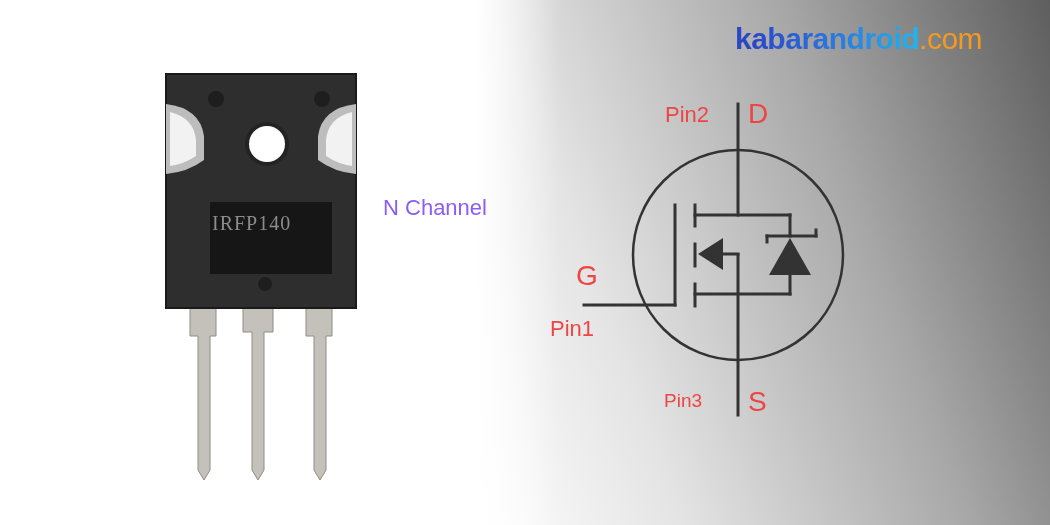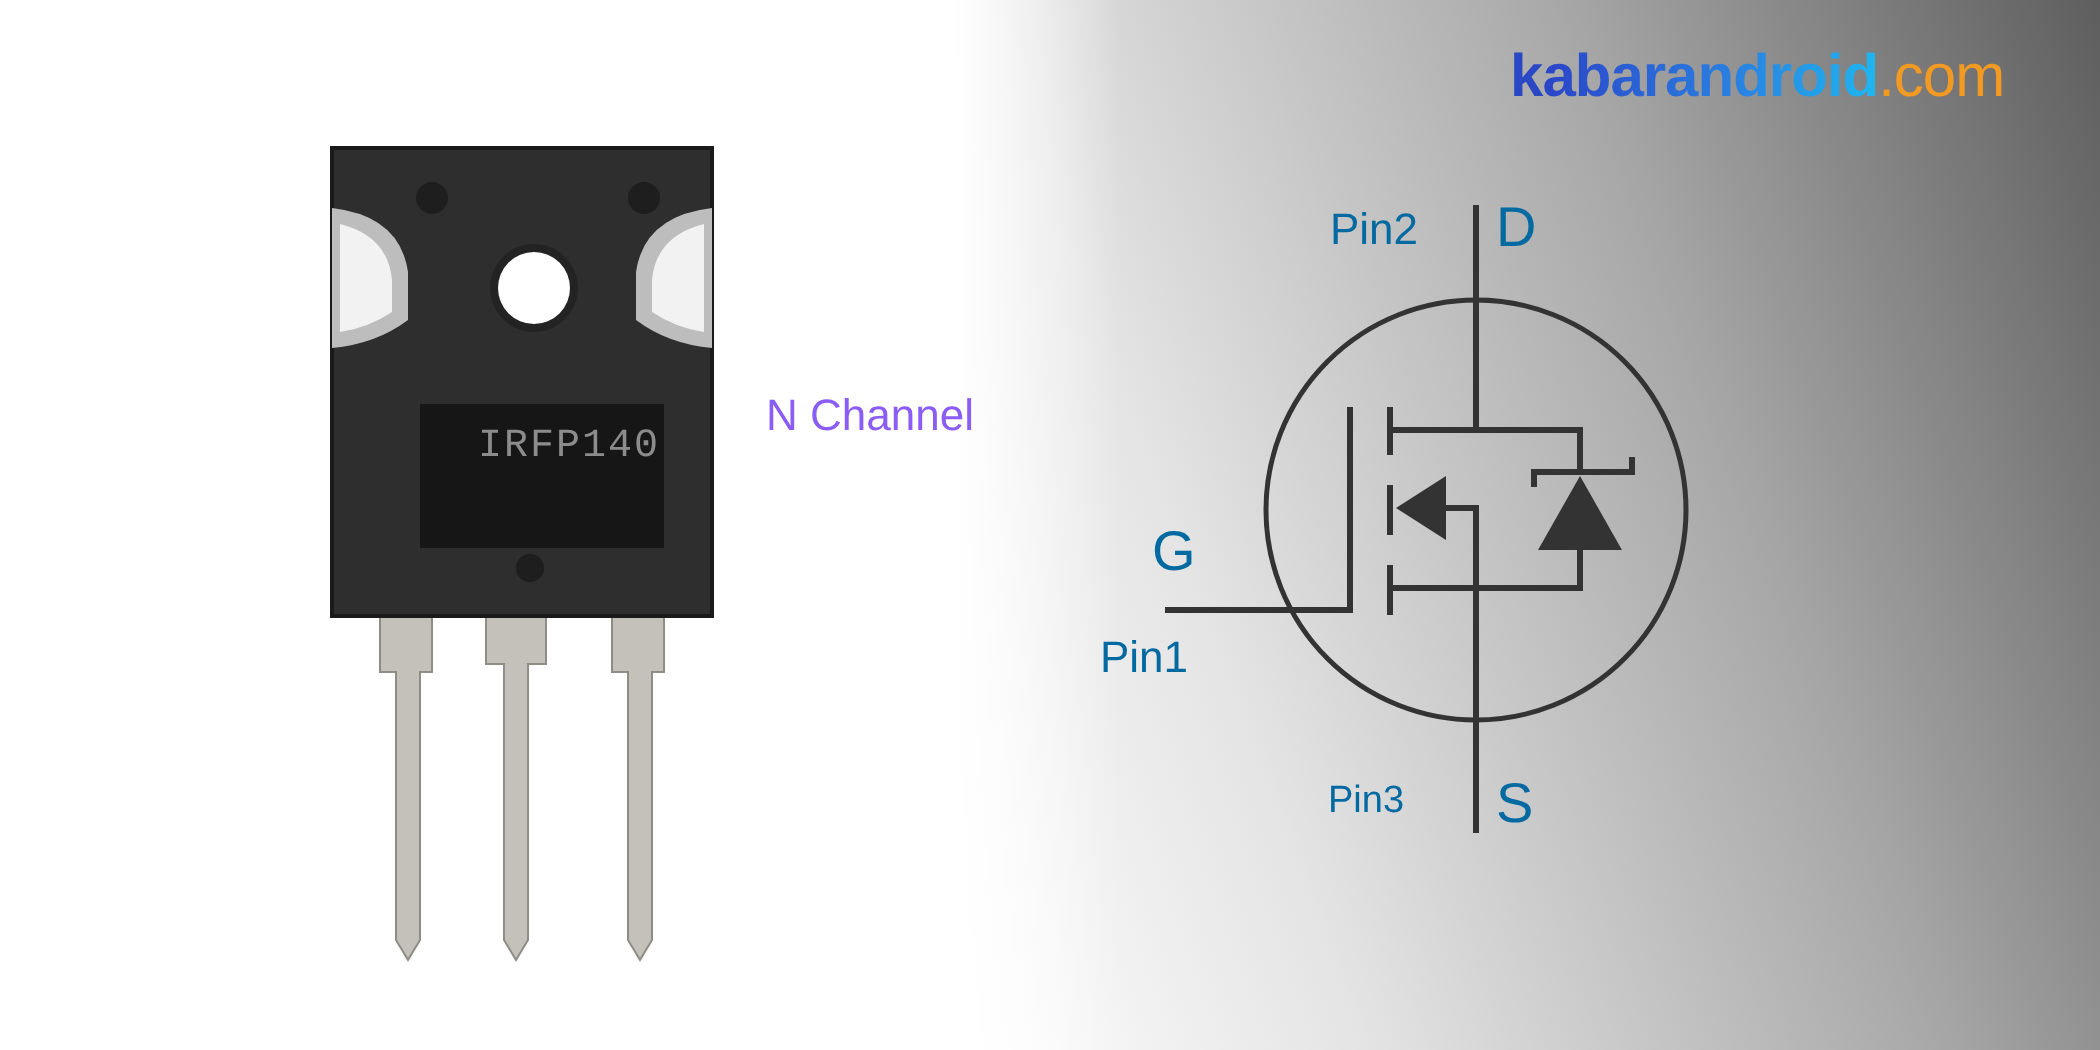--- a/index.html
+++ b/index.html
@@ -7,35 +7,35 @@
     width: 1050px; height: 525px; overflow: hidden; position: relative;
     font-family: "Liberation Sans", sans-serif;
     background: linear-gradient(250deg, #5e5e5e 0%, #a8a8a8 22%, #e4e4e4 45%, #ffffff 62%, #ffffff 100%);
   }
   .white-left {
     position: absolute; left: 0; top: 0; width: 560px; height: 525px;
     background: linear-gradient(90deg, #ffffff 0%, #ffffff 85%, rgba(255,255,255,0) 100%);
   }
   .logo {
     position: absolute; left: 735px; top: 22px; font-size: 30px; font-weight: bold;
-    letter-spacing: -0.5px; white-space: nowrap; margin-left: 20px;
+    letter-spacing: -0.5px; white-space: nowrap;
   }
   .logo .k { color: #2a47c4; }
   .logo .main {
     background: linear-gradient(90deg, #2b44c8 0%, #2a7ee0 55%, #1fb6f0 100%);
     -webkit-background-clip: text; background-clip: text; color: transparent;
   }
   .logo .tld { color: #f39a22; font-weight: normal; }
   .component { position: absolute; left: 160px; top: 68px; width: 200px; height: 420px; }
   .part-label {
     position: absolute; left: 365px; top: 192px; width: 140px; text-align: center;
     font-size: 22px; color: #8b5cf6; line-height: 31px;
   }
   .schematic { position: absolute; left: 540px; top: 90px; width: 320px; height: 340px; }
-  .lbl { position: absolute; color: #0369a1; }
+  .lbl { position: absolute; color: #ef4444; }
 </style>
 </head>
 <body>
 
 <div class="white-left"></div>
 
 <div class="logo">
   <span class="k">k</span><span class="main">abarandroid</span><span class="tld">.com</span>
 </div>
 
@@ -59,21 +59,21 @@
     <circle cx="56" cy="31" r="8" fill="#1e1e1e"></circle>
     <circle cx="162" cy="31" r="8" fill="#1e1e1e"></circle>
 
     <circle cx="107" cy="76" r="22" fill="#232323"></circle>
     <circle cx="107" cy="76" r="18" fill="#ffffff"></circle>
 
     <rect x="50" y="134" width="122" height="72" fill="#161616"></rect>
 
     <circle cx="105" cy="216" r="7" fill="#1e1e1e"></circle>
   </svg>
-  <div style="position:absolute;left:52px;top:144px;width:118px;text-align:right;font-family:Liberation Mono, monospace;font-size:20px;color:#8c8c8c;letter-spacing:1px;">IRFP140</div>
+  <div style="position:absolute;left:52px;top:144px;width:118px;text-align:left;font-family:Liberation Serif, serif;font-size:20px;color:#8c8c8c;letter-spacing:1px;">IRFP140</div>
 </div>
 
 <div class="part-label">
   <div>N Channel</div>
 </div>
 
 <div class="schematic">
   <svg width="320" height="340" viewBox="0 0 320 340">
     <g stroke="#333" stroke-width="3" fill="none" stroke-linecap="square">
 

